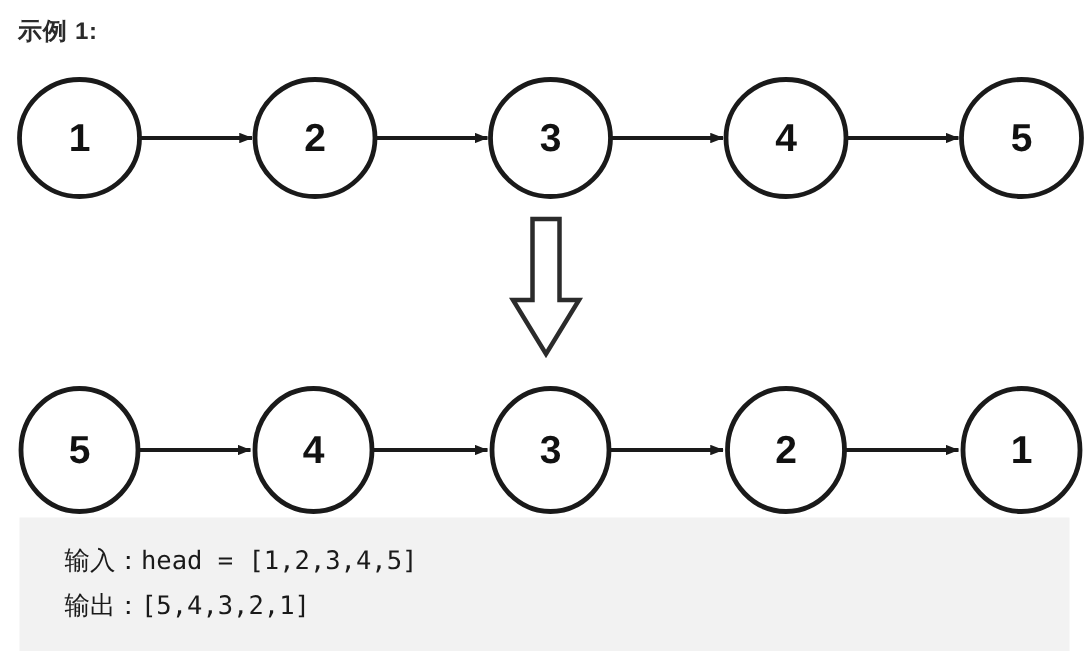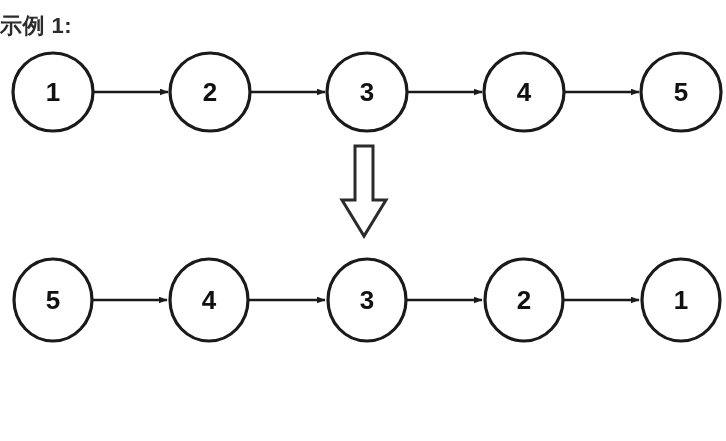--- a/index.html
+++ b/index.html
@@ -17,23 +17,23 @@
   #root {
     position: relative;
     width: 726px;
     height: 441px;
     background: #ffffff;
   }
 
   
   .title {
     position: absolute;
-    left: 0;
+    left: 12px;
     top: 11px;
-    font-size: 22px;
+    font-size: 16px;
     font-weight: bold;
     color: #2b2b2b;
     letter-spacing: 0.5px;
     white-space: nowrap;
   }
 
   
   .diagram {
     position: absolute;
     left: 0;
@@ -132,15 +132,19 @@
   <div class="node-label" style="left:367px; top:92px;">3</div>
   <div class="node-label" style="left:524px; top:92px;">4</div>
   <div class="node-label" style="left:681px; top:92px;">5</div>
 
   <div class="node-label" style="left:53px;  top:300px;">5</div>
   <div class="node-label" style="left:209px; top:300px;">4</div>
   <div class="node-label" style="left:367px; top:300px;">3</div>
   <div class="node-label" style="left:524px; top:300px;">2</div>
   <div class="node-label" style="left:681px; top:300px;">1</div>
 
+  <div class="io-box">
+    <div class="io-line">输入：head = [1,2,3,4,5]</div>
+    <div class="io-line">输出：[5,4,3,2,1]</div>
+  </div>
 
 
 </div>
 
 </body></html>

